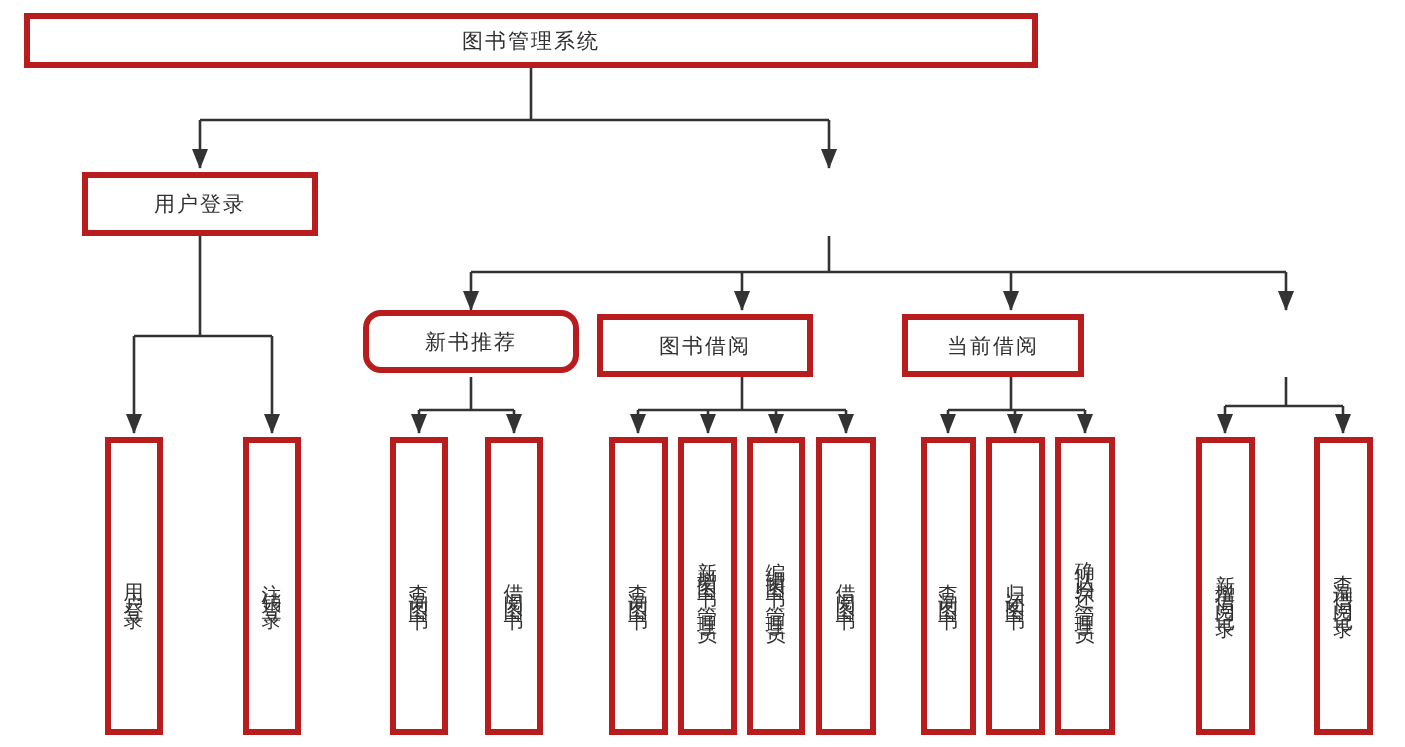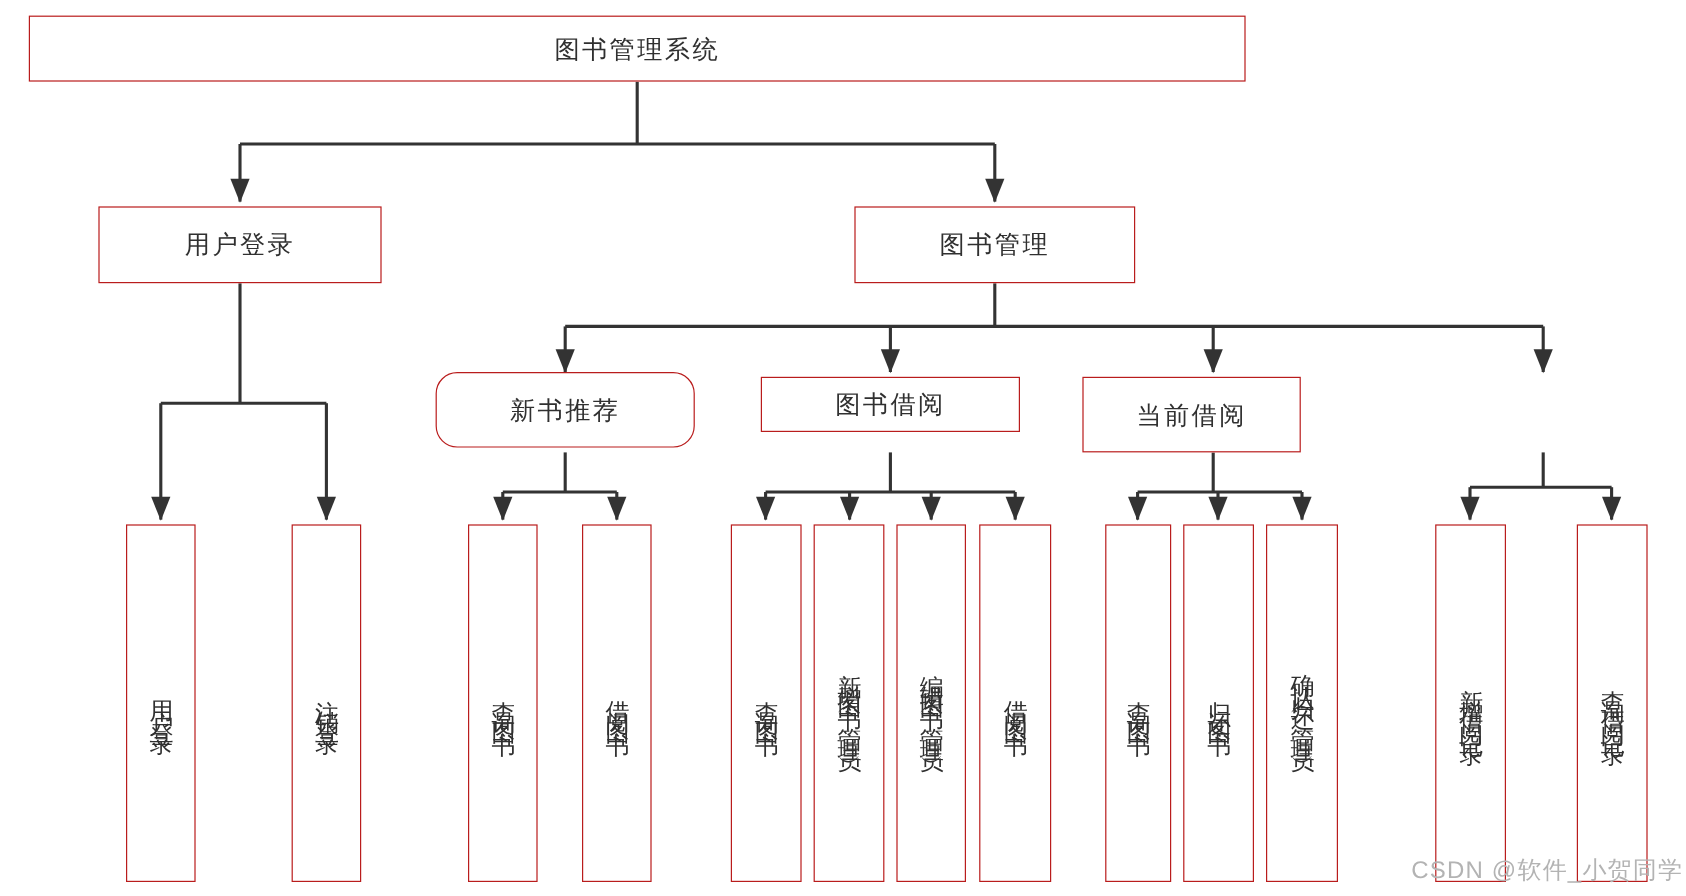--- a/index.html
+++ b/index.html
@@ -22,21 +22,21 @@
     z-index: 1;
   }
   #connectors path.wire {
     fill: none;
     stroke: #333333;
     stroke-width: 2.6;
   }
   .box {
     position: absolute;
     box-sizing: border-box;
-    border: 1px solid #b91c1c;
+    border: 6px solid #b91c1c;
     background: #ffffff;
     display: flex;
     align-items: center;
     justify-content: center;
     color: #303030;
     z-index: 2;
   }
   .box.h {
     font-size: 21px;
     letter-spacing: 2px;
@@ -49,21 +49,21 @@
     line-height: 1;
     letter-spacing: 9px;
     color: #303030;
   }
   
   #node-root            { left: 24px;   top: 13px;  width: 1014px; height: 55px; }
   #node-user-login      { left: 82px;   top: 172px; width: 236px;  height: 64px; }
   #node-book-management { left: 712px;  top: 172px; width: 234px;  height: 64px; }
 
   #node-new-book-recommendation { left: 363px;  top: 310px; width: 216px; height: 63px; border-radius: 18px; }
-  #node-book-borrowing          { left: 634px;  top: 314px; width: 216px; height: 46px; }
+  #node-book-borrowing          { left: 597px;  top: 314px; width: 216px; height: 63px; }
   #node-current-borrowing       { left: 902px;  top: 314px; width: 182px; height: 63px; }
   #node-borrowing-records       { left: 1177px; top: 314px; width: 218px; height: 63px; }
 
   .leaf { top: 437px; height: 298px; }
   #leaf-user-login              { left: 105px;  width: 58px; }
   #leaf-logout                  { left: 243px;  width: 58px; }
   #leaf-nb-query-books          { left: 390px;  width: 58px; }
   #leaf-nb-borrow-books         { left: 485px;  width: 58px; }
   #leaf-bb-query-books          { left: 609px;  width: 59px; }
   #leaf-bb-add-books-admin      { left: 678px;  width: 59px; }
@@ -139,23 +139,20 @@
     <path class="wire" d="M1343,406 V433" marker-end="url(#arrow)"></path>
   </svg>
 
   <div id="node-root" class="box h">
     <span>图书管理系统</span>
   </div>
 
   <div id="node-user-login" class="box h">
     <span>用户登录</span>
   </div>
-  <div id="node-book-management" class="box h">
-    <span>图书管理</span>
-  </div>
 
   <div id="node-new-book-recommendation" class="box h">
     <span>新书推荐</span>
   </div>
   <div id="node-book-borrowing" class="box h">
     <span>图书借阅</span>
   </div>
   <div id="node-current-borrowing" class="box h">
     <span>当前借阅</span>
   </div>
@@ -197,15 +194,14 @@
     <span class="vtext">确认归还（管理员）</span>
   </div>
 
   <div id="leaf-br-add-record" class="box v leaf">
     <span class="vtext">新增借阅记录</span>
   </div>
   <div id="leaf-br-query-record" class="box v leaf">
     <span class="vtext">查询借阅记录</span>
   </div>
 
-  <div id="watermark">CSDN @软件_小贺同学</div>
 
 </div>
 
 </body></html>

